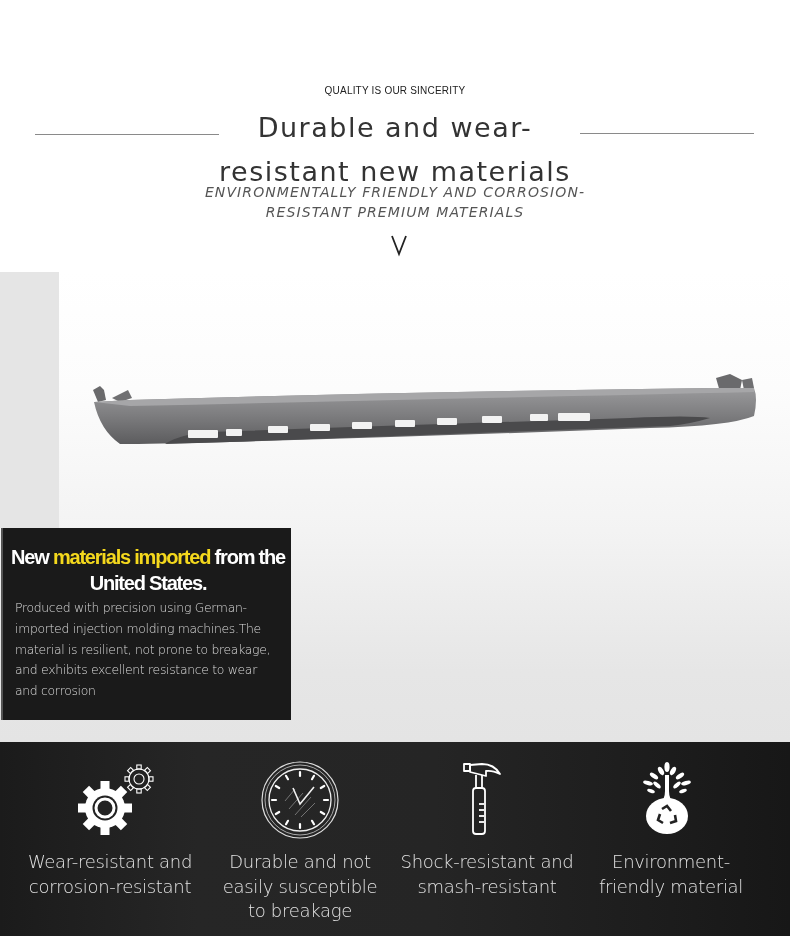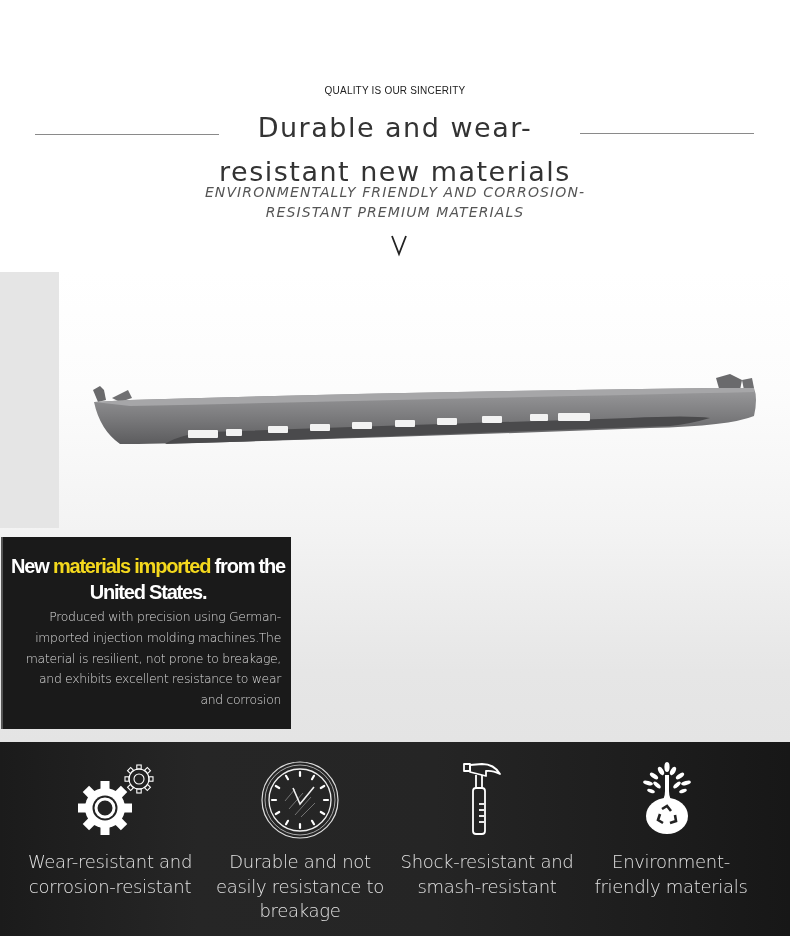--- a/index.html
+++ b/index.html
@@ -24,21 +24,21 @@
     background: linear-gradient(to bottom, #ffffff 0%, #fcfcfc 25%, #f3f3f3 55%, #e6e6e6 85%, #e4e4e4 100%); }
   .left-strip { position: absolute; left: 0; top: 0; width: 59px; height: 256px; background: #e5e5e5; }
   .bumper { position: absolute; left: 90px; top: 96px; width: 670px; height: 80px; }
 
   .info-box { position: absolute; left: 1px; top: 528px; width: 290px; height: 192px;
     background: #1a1a1a; border-left: 2px solid #555; }
   .info-head { position: absolute; top: 16px; left: 0; width: 290px; text-align: center;
     font-family: "Liberation Sans", sans-serif; font-weight: bold; font-size: 20px; line-height: 26px;
     color: #fff; letter-spacing: -1.2px; }
   .info-head .hl { color: #f4d81d; }
-  .info-body { position: absolute; top: 70px; left: 12px; width: 266px; text-align: right;
+  .info-body { position: absolute; top: 70px; left: 12px; width: 266px; text-align: left;
     font-family: "DejaVu Sans", sans-serif; font-size: 12.4px; line-height: 20.8px; color: #dcdcdc;
     font-weight: 300; letter-spacing: -0.3px; }
 
   .features { position: absolute; left: 0; top: 742px; width: 790px; height: 194px;
     background: linear-gradient(to right, #1b1b1b 0%, #262626 25%, #252525 55%, #1c1c1c 85%, #171717 100%); }
   .feature { position: absolute; top: 0; text-align: center; }
   .feature .icon { position: absolute; }
   .feature .label { position: absolute; top: 108px; left: 0; width: 100%; text-align: center;
     font-family: "DejaVu Sans", sans-serif; font-size: 18px; line-height: 24.5px; color: #e2e2e2; font-weight: 300;
     letter-spacing: -0.3px; }
@@ -86,21 +86,21 @@
       <rect x="220" y="56" width="20" height="7" rx="1"></rect>
       <rect x="262" y="54" width="20" height="7" rx="1"></rect>
       <rect x="305" y="52" width="20" height="7" rx="1"></rect>
       <rect x="347" y="50" width="20" height="7" rx="1"></rect>
       <rect x="392" y="48" width="20" height="7" rx="1"></rect>
       <rect x="440" y="46" width="18" height="7" rx="1"></rect>
       <rect x="468" y="45" width="32" height="8" rx="1"></rect>
     </g>
   </svg>
 
-  <div class="info-box" style="top:265px;">
+  <div class="info-box" style="top:256px;">
     <div class="info-head">
       <span>New </span><span class="hl">materials imported</span><span> from the United States.</span>
     </div>
     <div class="info-body">Produced with precision using German-imported injection molding machines.The material is resilient, not prone to breakage, and exhibits excellent resistance to wear and corrosion</div>
   </div>
 </section>
 
 <section class="features">
 
   <div class="feature" style="left:20px; width:180px;">
@@ -164,21 +164,21 @@
         <line x1="25" y1="14.8" x2="27" y2="18.2"></line>
       </g>
       <g stroke="#888" stroke-width="0.8">
         <line x1="24" y1="40" x2="34" y2="28"></line>
         <line x1="28" y1="48" x2="42" y2="32"></line>
         <line x1="34" y1="54" x2="50" y2="36"></line>
         <line x1="40" y1="56" x2="54" y2="42"></line>
       </g>
       <polyline points="32,27 39,43 53,26" fill="none" stroke="#f0f0f0" stroke-width="1.6"></polyline>
     </svg>
-    <div class="label">Durable and not easily resistance to breakage</div>
+    <div class="label">Durable and not easily susceptible to breakage</div>
   </div>
 
   <div class="feature" style="left:396px; width:182px;">
     <svg class="icon" style="left:66px; top:20px;" width="40" height="74" viewBox="0 0 40 74">
       <g fill="none" stroke="#fff" stroke-width="1.8" stroke-linejoin="round">
         <rect x="2" y="2" width="6" height="7"></rect>
         <path d="M8,3 L20,2 Q32,2 38,12 Q30,8 24,9 L24,14 L8,10 Z"></path>
         <path d="M14,13 L14,26 L20,26 L20,13"></path>
         <rect x="11" y="26" width="12" height="46" rx="3"></rect>
         <line x1="17" y1="42" x2="22" y2="42"></line>
@@ -206,15 +206,15 @@
         <ellipse cx="43" cy="30" rx="1.8" ry="4" transform="rotate(70 43 30)"></ellipse>
         <path d="M25,14 L29,14 L29,30 Q29,38 34,42 L20,42 Q25,38 25,30 Z"></path>
         <ellipse cx="27" cy="55" rx="21" ry="18"></ellipse>
       </g>
       <g fill="none" stroke="#222" stroke-width="2.6">
         <path d="M22,48 L27,45 L31,50"></path>
         <path d="M35,54 L36,60 L30,62"></path>
         <path d="M23,62 L18,59 L20,53"></path>
       </g>
     </svg>
-    <div class="label">Environment-friendly materials</div>
+    <div class="label">Environment-friendly material</div>
   </div>
 </section>
 
 </body></html>

